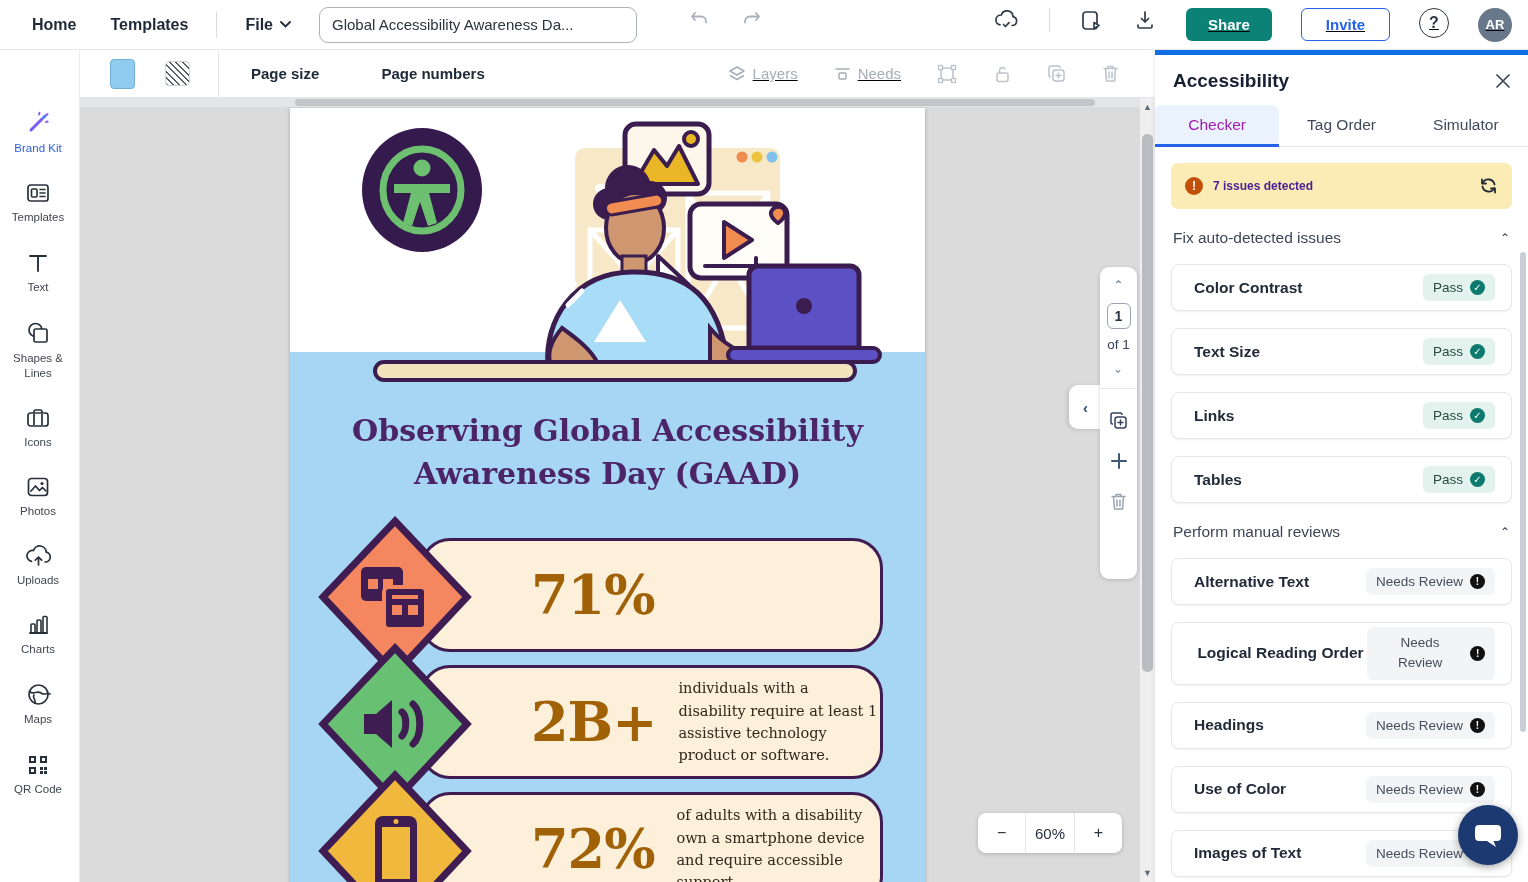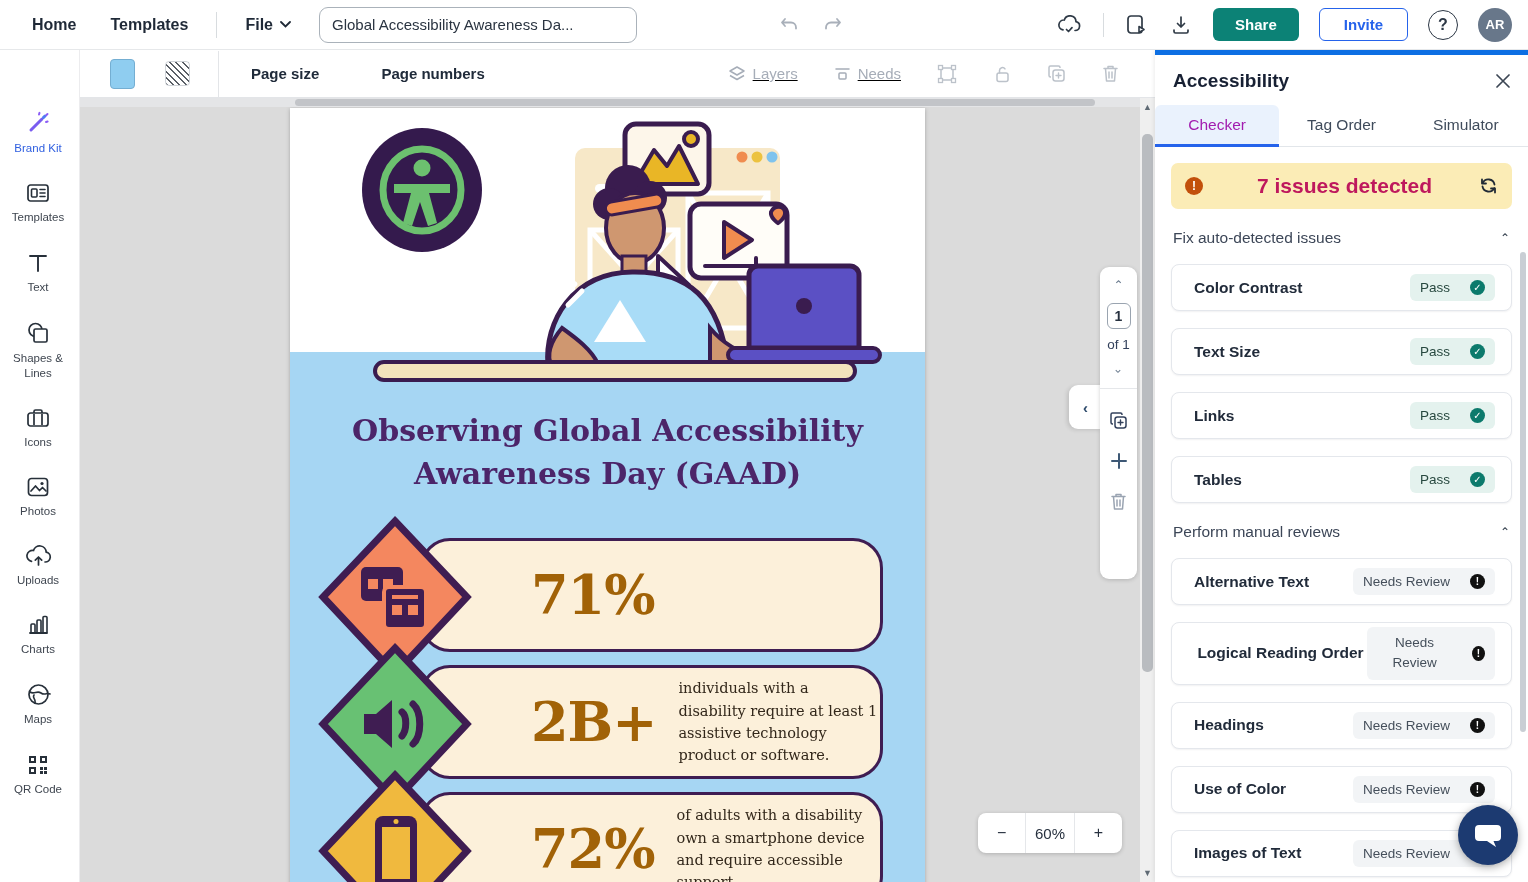--- a/index.html
+++ b/index.html
@@ -5,21 +5,21 @@
   * { margin:0; padding:0; box-sizing:border-box; }
   html,body { width:1528px; height:882px; overflow:hidden; font-family:"Liberation Sans",sans-serif; background:#fff; }
 
   
   .topbar { position:absolute; left:0; top:0; width:1528px; height:50px; background:#fff; border-bottom:1px solid #e6e8ea; display:flex; align-items:center; z-index:30; }
   .topbar .navlink { font-weight:700; font-size:16px; color:#1f2937; margin-left:32px; cursor:pointer; }
   .topbar .navlink:nth-child(2){ margin-left:34px; }
   .tb-divider { width:1px; height:26px; background:#d8dcdf; margin:0 28px; }
   .file-menu { display:flex; align-items:center; gap:7px; font-weight:700; font-size:16px; color:#1f2937; cursor:pointer; }
   .title-input { margin-left:28px; width:318px; height:36px; border:1px solid #aab2ba; border-radius:9px; padding:0 12px; font-size:15px; color:#2a3441; font-family:"Liberation Sans",sans-serif; background:#fff; }
-  .tb-right { margin-left:auto; display:flex; align-items:center; gap:20px; padding-right:16px; }
+  .tb-right { margin-left:auto; display:flex; align-items:flex-start; gap:29px; padding-right:16px;text-decoration:underline; }
   .icon-btn { background:none; border:none; cursor:pointer; display:flex; align-items:center; justify-content:center; padding:2px; }
   .tb-sep { width:1px; height:24px; background:#d8dcdf; }
   .share-btn { background:#0c8276; color:#fff; font-weight:700; font-size:15px; border:none; border-radius:6px; padding:8px 22px; cursor:pointer; }
   .invite-btn { background:#fff; color:#2563eb; font-weight:700; font-size:15px; border:1.5px solid #2563eb; border-radius:6px; padding:7px 24px; cursor:pointer; }
   .help-btn { width:30px; height:30px; border-radius:50%; border:1.5px solid #2b3644; background:#fff; font-size:16px; color:#2b3644; font-weight:700; cursor:pointer; }
   .avatar { width:34px; height:34px; border-radius:50%; background:#68778a; color:#fff; font-size:13px; font-weight:700; display:flex; align-items:center; justify-content:center; cursor:pointer; }
 
   
   .sidebar { position:absolute; left:0; top:50px; width:80px; height:832px; background:#fff; border-right:1px solid #ececee; display:flex; flex-direction:column; align-items:flex-start; padding-top:60px; gap:26px; z-index:20; }
   .side-item { display:flex; flex-direction:column; align-items:center; gap:5px; cursor:pointer; width:76px; }
@@ -72,28 +72,28 @@
   .panel { position:absolute; left:1155px; top:50px; width:373px; height:832px; background:#fff; border-top:5px solid #0d6fe3; box-shadow:-1px 0 4px rgba(0,0,0,.08); z-index:25; display:flex; flex-direction:column; }
   .panel-head { display:flex; align-items:center; justify-content:space-between; padding:15px 18px 13px 18px; }
   .panel-title { font-size:19px; font-weight:700; color:#172033; }
   .panel-close { font-size:17px; color:#3c4654; cursor:pointer; background:none; border:none; }
   .tabs { display:flex; border-bottom:1px solid #e2e6ea; }
   .tab { flex:1; text-align:center; padding:11px 0 12px; font-size:15.5px; color:#3f4b5b; cursor:pointer; position:relative; }
   .tab.active { background:#eaf2fd; color:#a21caf;border-radius:6px; }
   .tab.active::after { content:""; position:absolute; left:0; bottom:-1px; width:100%; height:3px; background:#2563eb; }
   .panel-body { flex:1; overflow:hidden; padding:16px 16px 0 16px; position:relative; }
   .banner { background:#fbecb6; border-radius:7px; height:46px; display:flex; align-items:center; padding:0 14px; gap:10px; }
-  .banner-text { font-size:21px; font-weight:700; color:#be185d;margin-left:44px; }
+  .banner-text { font-size:12px; font-weight:700; color:#4c1d95; }
   .banner .spacer { flex:1; }
   .warn-circ { width:18px; height:18px; border-radius:50%; background:#c2500b; color:#fff; font-size:12px; font-weight:700; display:flex; align-items:center; justify-content:center; }
   .section-head { display:flex; align-items:center; justify-content:space-between; margin:20px 2px 6px 2px; font-size:15.5px; color:#3c4657; }
   .section-head .chev { color:#34404e; font-size:12px; cursor:pointer; }
   .card { background:#fff; border:1px solid #e4e7ec; border-radius:8px; box-shadow:0 1px 2px rgba(16,24,40,.06); min-height:47px; display:flex; align-items:center; justify-content:space-between; padding:7px 16px 7px 22px; margin-top:17px; cursor:pointer; }
   .card-label { font-size:15.5px; font-weight:700; color:#212b3a; }
-  .badge { border-radius:6px; padding:6px 10px; font-size:13.5px; display:flex; align-items:center; gap:20px; white-space:nowrap; }
+  .badge { border-radius:6px; padding:6px 10px; font-size:13.5px; display:flex; align-items:center; gap:7px; white-space:nowrap; }
   .badge.pass { background:#e4f2ee; color:#27483f; }
   .badge.review { background:#f2f4f6; color:#454f5b; }
   .pass-circ { width:15px; height:15px; border-radius:50%; background:#0c7a6c; color:#fff; font-size:10px; display:flex; align-items:center; justify-content:center; }
   .rev-circ { width:15px; height:15px; border-radius:50%; background:#111; color:#fff; font-size:10px; font-weight:700; display:flex; align-items:center; justify-content:center; }
   .card.tall { padding-top:4px; padding-bottom:4px; }
   .card.tall .card-label { text-align:center; flex:1; line-height:1.6; }
   .card.tall .badge { width:128px; text-align:center; line-height:1.5; white-space:normal; justify-content:center; }
   .panel-scroll { position:absolute; right:2px; top:105px; width:6px; height:480px; background:#c9ced4; border-radius:3px; }
 
   

